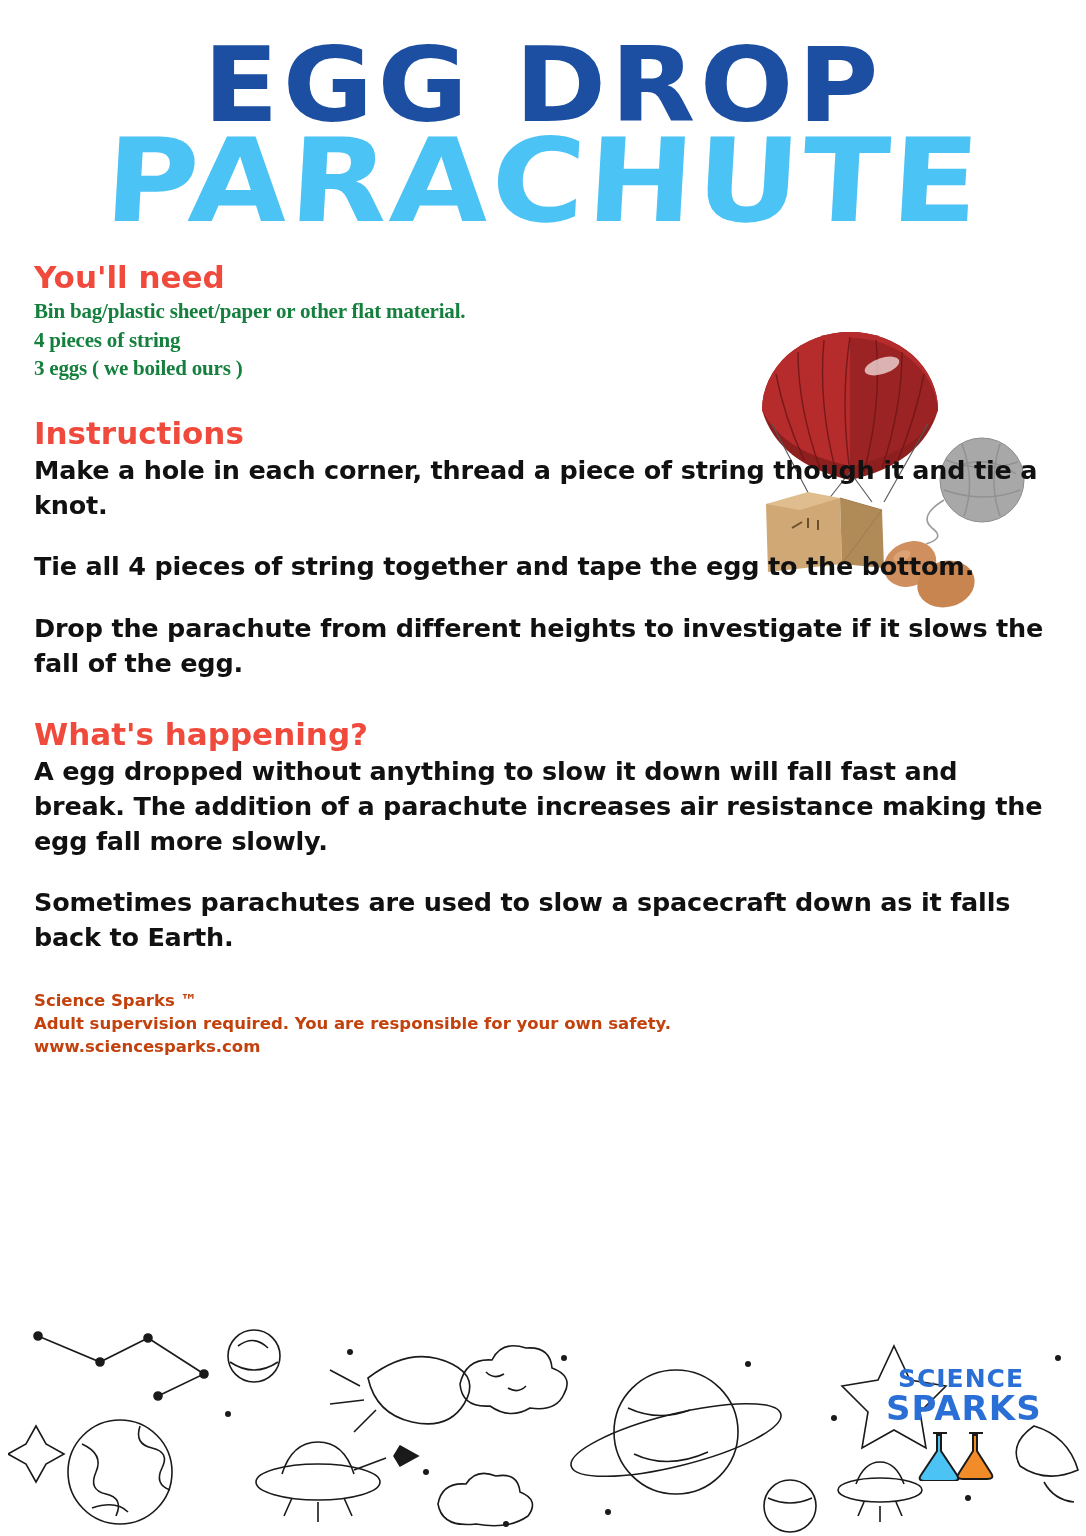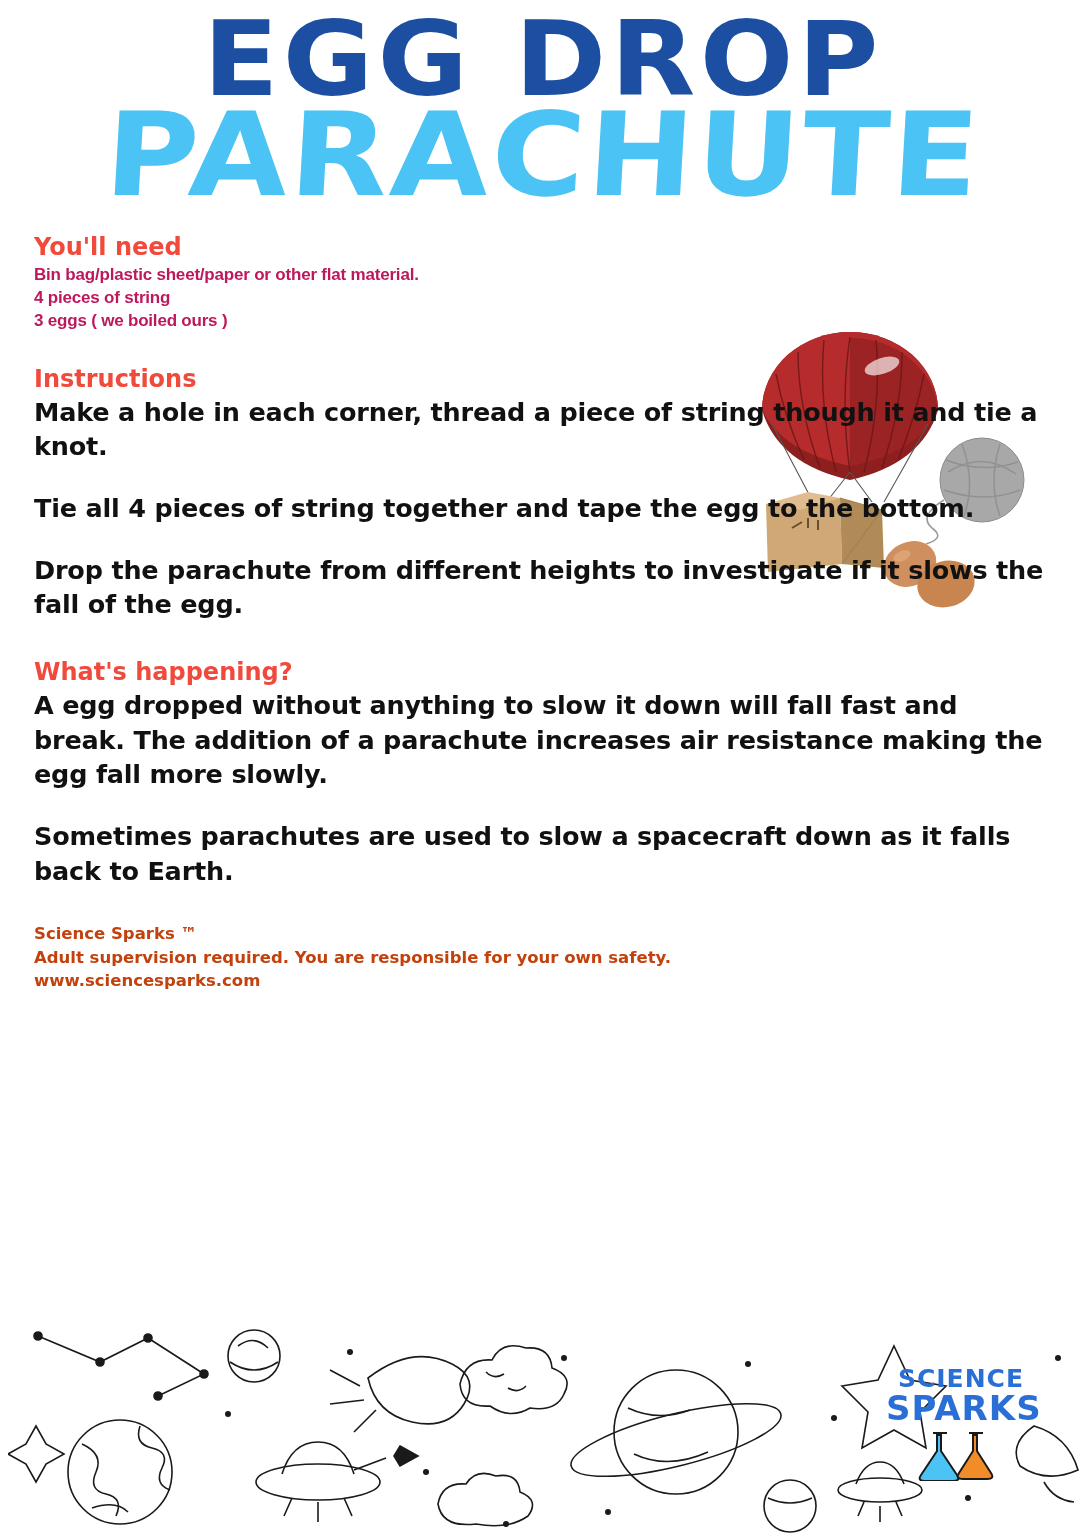--- a/index.html
+++ b/index.html
@@ -18,21 +18,21 @@
   .page {
     position: relative;
     width: 1086px;
     height: 1536px;
     box-sizing: border-box;
   }
 
   
   .title-block {
     text-align: center;
-    padding-top: 10px;
+    padding-top: 36px;
   }
   .title-main {
     font-family: "DejaVu Sans", sans-serif;
     font-weight: 700;
     font-size: 104px;
     letter-spacing: 4px;
     color: #1c4fa1;
     line-height: 0.95;
     margin: 0;
     transform: scaleX(1.06);
@@ -51,35 +51,35 @@
   
   .content {
     position: relative;
     padding: 0 34px;
     margin-top: 26px;
   }
   .heading {
     color: #f04a3c;
     font-family: "DejaVu Sans", sans-serif;
     font-weight: 700;
-    font-size: 24px;
+    font-size: 31px;
     margin: 0 0 2px 0;
     letter-spacing: 0px;
   }
   .heading.second {
     margin-top: 32px;
   }
   .heading.third {
     margin-top: 36px;
   }
   .line {
-    font-family: Liberation Sans, sans-serif;
-    font-weight: 700;
-    font-size: 17px;
-    color: #be185d;
+    font-family: Liberation Serif, serif;
+    font-weight: 700;
+    font-size: 21px;
+    color: #15803d;
     line-height: 1.36;
     margin: 0;
     letter-spacing: -0.2px;
   }
   .para {
     font-family: "DejaVu Sans", sans-serif;
     font-weight: 700;
     font-size: 25.5px;
     color: #111111;
     line-height: 1.36;

